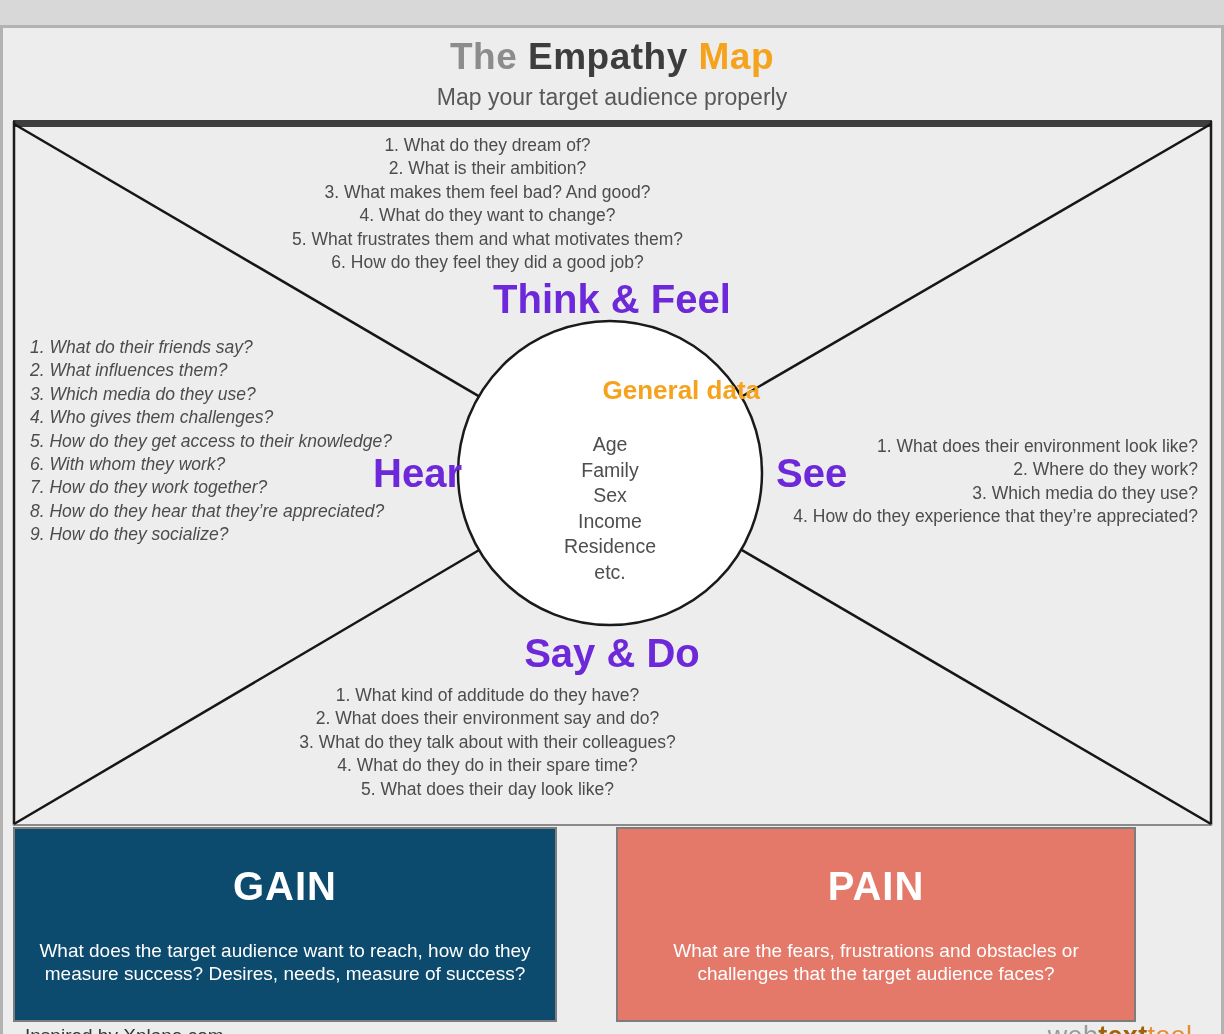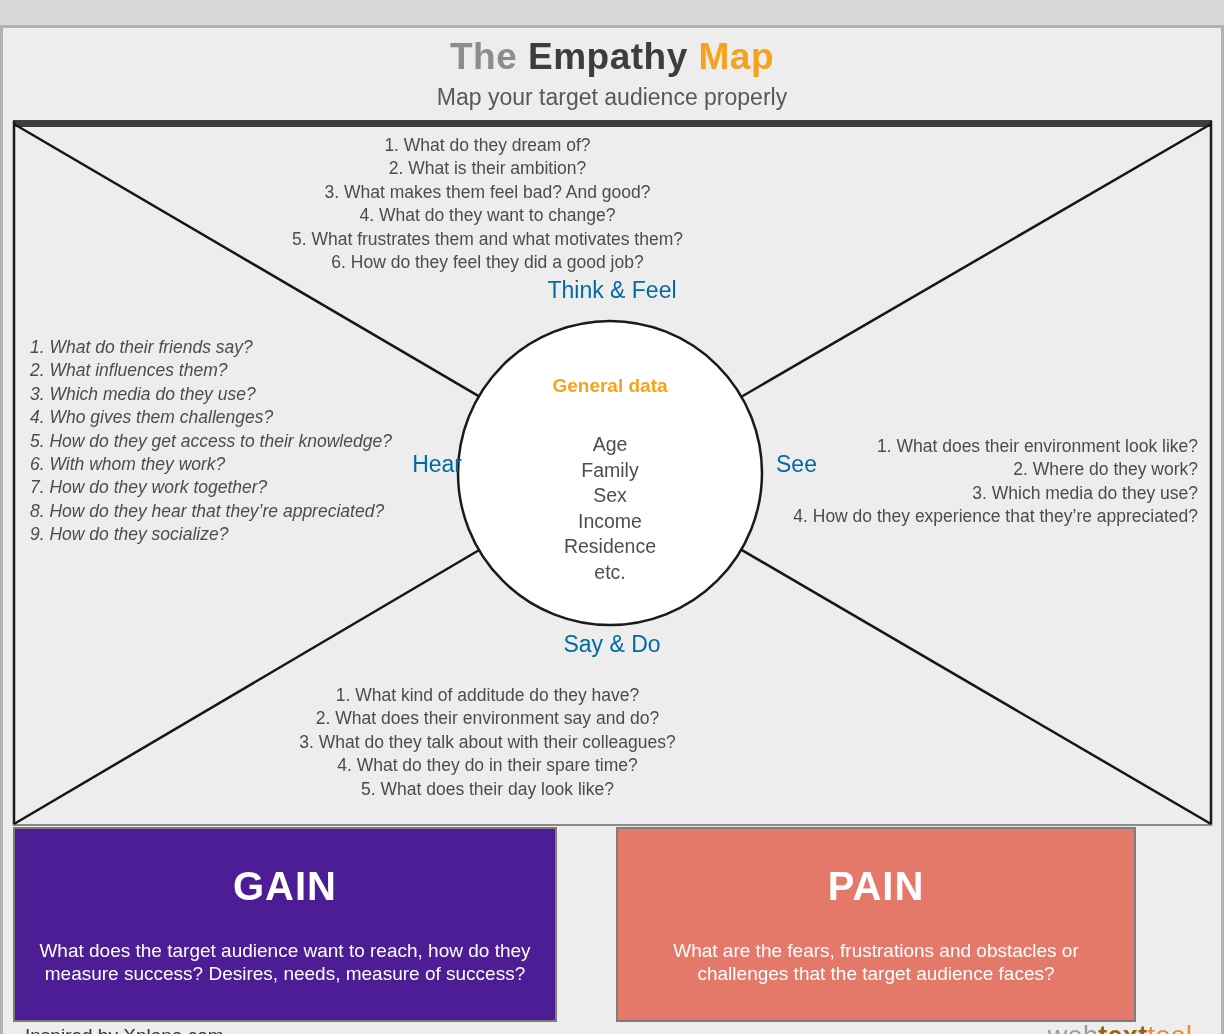--- a/index.html
+++ b/index.html
@@ -44,38 +44,38 @@
     left: 0; top: 59px; width: 1224px;
     text-align: center;
     font-size: 23px;
     color: #58585A;
   }
 
   
   .q-list { font-size: 17.5px; line-height: 23.4px; color: #4C4C4C; }
   .q-list.centered { left: 0; width: 975px; text-align: center; }
   .q-heading {
-    font-size: 23px;
-    font-weight: normal;
-    color: #0369a1;
+    font-size: 40px;
+    font-weight: bold;
+    color: #6d28d9;
   }
   .tf-list { top: 109px; }
   .tf-heading { left: 0; top: 252px; width: 1224px; text-align: center; }
   .hear-list { left: 30px; top: 311px; text-align: left; font-style: italic; }
   .hear-heading { left: 322px; top: 426px; width: 140px; text-align: right; }
   .see-list { right: 26px; top: 410px; text-align: right; }
   .see-heading { left: 776px; top: 426px; }
   .sd-heading { left: 0; top: 606px; width: 1224px; text-align: center; }
   .sd-list { top: 659px; }
 
   
   .circle-title {
     left: 460px; top: 350px; width: 300px;
-    text-align: center;
-    font-size: 19px;
+    text-align: right;
+    font-size: 26px;
     font-weight: bold;
     color: #F5A21D;
   }
   .circle-list {
     left: 460px; top: 407px; width: 300px;
     text-align: center;
     font-size: 19.5px;
     line-height: 25.5px;
     color: #4E4E4E;
   }
@@ -87,21 +87,21 @@
     height: 195px;
     z-index: 5;
     border: 2px solid #7D7D7D;
     display: flex;
     flex-direction: column;
     align-items: center;
     justify-content: center;
     gap: 30px;
     color: #FFFFFF;
   }
-  .box-gain { left: 13px; width: 544px; background: #4c1d95; }
+  .box-gain { left: 13px; width: 544px; background: #0c4a6e; }
   .box-pain { left: 616px; width: 520px; background: #E4796A; }
   .box-title {
     font-size: 40px;
     font-weight: bold;
     letter-spacing: 1px;
     text-align: center;
   }
   .box-desc {
     font-size: 19px;
     line-height: 23.5px;

